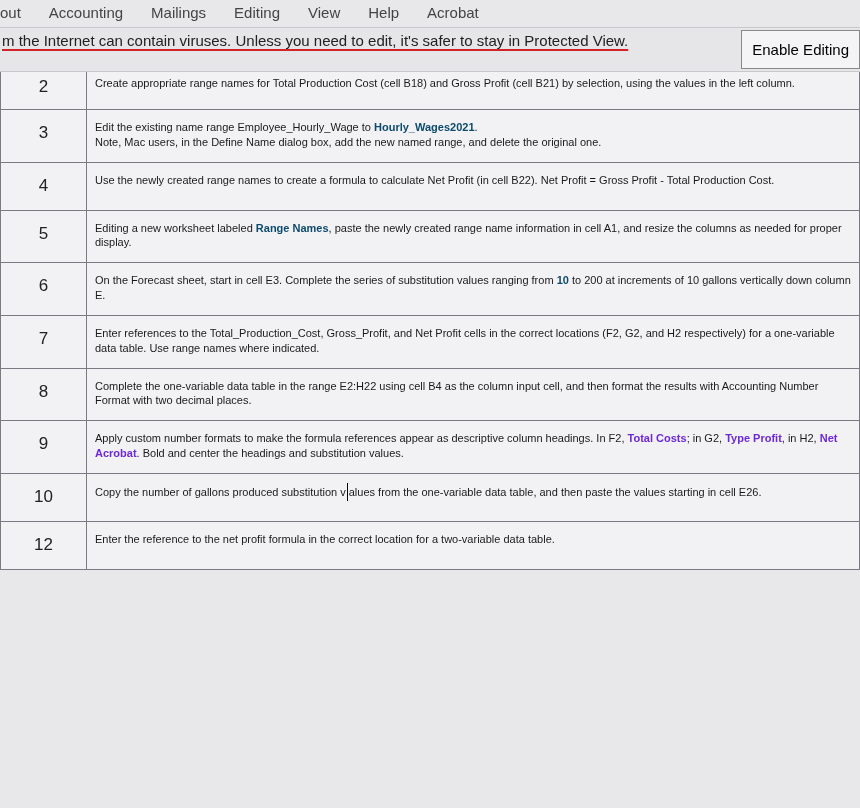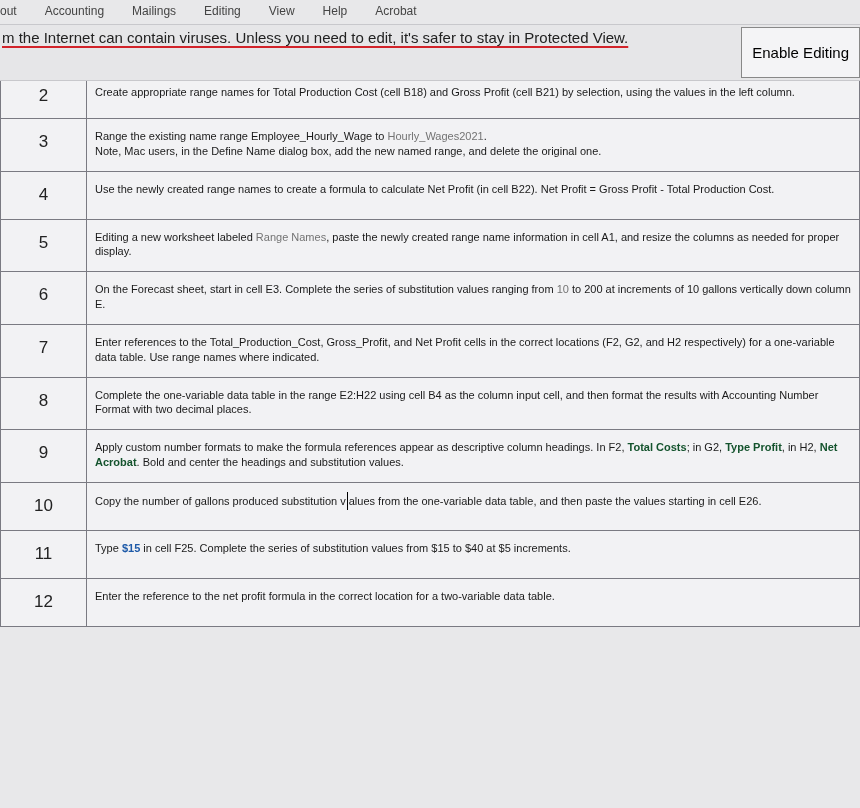--- a/index.html
+++ b/index.html
@@ -9,21 +9,21 @@
     background: #e8e8ea;
     width: 860px;
     height: 808px;
     overflow: hidden;
     color: #222;
   }
   .ribbon {
     display: flex;
     gap: 28px;
     padding: 4px 0 6px 0;
-    font-size: 12px;
+    font-size: 15px;
     color: #444;
     background: #e8e8ea;
   }
   .ribbon-tab { cursor: pointer; }
   .protect-bar {
     display: flex;
     align-items: flex-start;
     background: #e6e6e8;
     border-top: 1px solid #c8c8cc;
     border-bottom: 1px solid #c8c8cc;
@@ -36,21 +36,21 @@
     text-decoration: underline;
     text-decoration-color: #d2232a;
     text-decoration-thickness: 2px;
     text-underline-offset: 3px;
     white-space: nowrap;
     overflow: hidden;
   }
   .enable-btn {
     border: 1px solid #888;
     background: #f4f4f6;
-    padding: 16px 10px;
+    padding: 10px 10px;
     font-size: 15px;
     cursor: pointer;
     white-space: nowrap;
     margin-left: 12px;
   }
   table.steps {
     border-collapse: collapse;
     width: 100%;
     table-layout: fixed;
   }
@@ -64,22 +64,22 @@
     color: #1a1a1a;
   }
   table.steps td.num {
     width: 86px;
     text-align: center;
     font-size: 17px;
     color: #222;
     padding-top: 12px;
   }
   table.steps td.first-row { border-top: none; padding-top: 4px; padding-bottom: 10px; }
-  .link-blue { color: #737373; font-weight: 400; }
-  .link-teal { color: #14532d; font-weight: 700; }
+  .link-blue { color: #0c4a6e; font-weight: 700; }
+  .link-teal { color: #6d28d9; font-weight: 700; }
   .dollar-blue { color: #1e5aa8; font-weight: 700; }
   .cursor-caret {
     display: inline-block;
     width: 1px;
     height: 18px;
     background: #000;
     vertical-align: middle;
     margin: 0 1px;
     position: relative;
     top: -1px;
@@ -104,21 +104,21 @@
 </div>
 
 <table class="steps">
   <tbody id="steps-body">
       <tr>
         <td class="num first-row">2</td>
         <td class="first-row"><span>Create appropriate range names for Total Production Cost (cell B18) and Gross Profit (cell B21) by selection, using the values in the left column.</span></td>
       </tr>
       <tr>
         <td class="num">3</td>
-        <td><span>Range the existing name range Employee_Hourly_Wage to </span><span class="link-blue">Hourly_Wages2021</span><span>.</span><span></span><br><span>Note, Mac users, in the Define Name dialog box, add the new named range, and delete the original one.</span></td>
+        <td><span>Edit the existing name range Employee_Hourly_Wage to </span><span class="link-blue">Hourly_Wages2021</span><span>.</span><span></span><br><span>Note, Mac users, in the Define Name dialog box, add the new named range, and delete the original one.</span></td>
       </tr>
       <tr>
         <td class="num">4</td>
         <td><span>Use the newly created range names to create a formula to calculate Net Profit (in cell B22). Net Profit = Gross Profit - Total Production Cost.</span></td>
       </tr>
       <tr>
         <td class="num">5</td>
         <td><span>Editing a new worksheet labeled </span><span class="link-blue">Range Names</span><span>, paste the newly created range name information in cell A1, and resize the columns as needed for proper display.</span></td>
       </tr>
       <tr>
@@ -135,21 +135,17 @@
       </tr>
       <tr>
         <td class="num">9</td>
         <td><span>Apply custom number formats to make the formula references appear as descriptive column headings. In F2, </span><span class="link-teal">Total Costs</span><span>; in G2, </span><span class="link-teal">Type Profit</span><span>, in H2, </span><span class="link-teal">Net Acrobat</span><span>. Bold and center the headings and substitution values.</span></td>
       </tr>
       <tr>
         <td class="num">10</td>
         <td><span>Copy the number of gallons produced substitution v</span><span class="cursor-caret"></span><span>alues from the one-variable data table, and then paste the values starting in cell E26.</span></td>
       </tr>
       <tr>
-        <td class="num">11</td>
-        <td><span>Type </span><span class="dollar-blue">$15</span><span> in cell F25. Complete the series of substitution values from $15 to $40 at $5 increments.</span></td>
-      </tr>
-      <tr>
         <td class="num">12</td>
         <td><span>Enter the reference to the net profit formula in the correct location for a two-variable data table.</span></td>
       </tr>
     </tbody>
 </table>
 
 </body></html>

